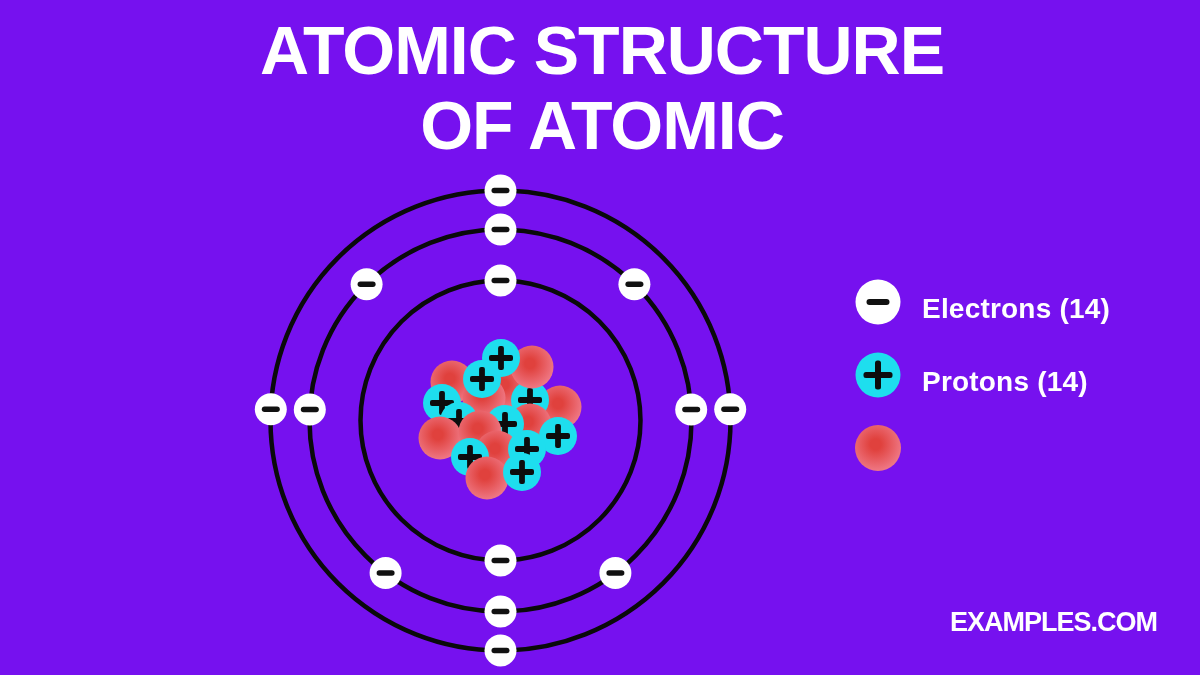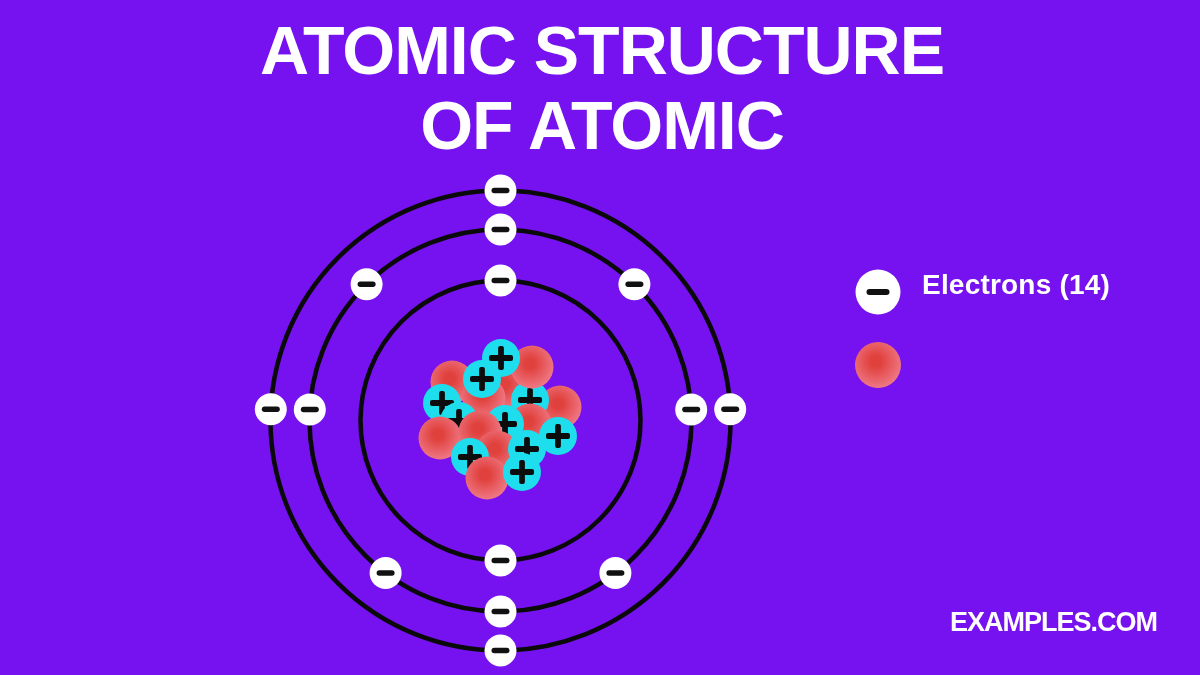--- a/index.html
+++ b/index.html
@@ -22,23 +22,24 @@
     color: var(--text-color, #ffffff);
   }
   .title .t-line { display: block; }
   #atom { position: absolute; top: 0; left: 0; }
   .legend {
     position: absolute;
     left: 855px; top: 269px;
   }
   .legend-row {
     display: flex;
-    align-items: flex-start;
+    align-items: flex-end;
     height: 46px;
     margin-bottom: 27px;
+    margin-top: 10px;
   }
   .licon { flex: 0 0 46px; display: block; }
   .llabel {
     margin-left: 21px;
     font-size: 28px;
     font-weight: 700;
     letter-spacing: 0.2px;
     color: var(--text-color, #ffffff);
     white-space: nowrap;
   }
@@ -219,20 +220,28 @@
   <div class="legend">
 
     <div class="legend-row">
       <svg class="licon" width="46" height="46" viewBox="0 0 46 46">
         <circle cx="23" cy="23" r="22.5" fill="#FFFFFF"></circle>
         <rect x="11.5" y="20" width="23" height="6" rx="3" fill="#111111"></rect>
       </svg>
       <span class="llabel">Electrons (14)</span>
     </div>
 
+    <div class="legend-row">
+      <svg class="licon" width="46" height="46" viewBox="0 0 46 46">
+        <circle cx="23" cy="23" r="22.5" fill="#1EDEEE"></circle>
+        <rect x="8.5" y="20" width="29" height="6" rx="2.5" fill="#0D0D0D"></rect>
+        <rect x="20" y="8.5" width="6" height="29" rx="2.5" fill="#0D0D0D"></rect>
+      </svg>
+      <span class="llabel">Protons (14)</span>
+    </div>
 
     <div class="legend-row">
       <svg class="licon" width="46" height="46" viewBox="0 0 46 46">
         <circle cx="23" cy="23" r="23" fill="url(#neutronGradient)"></circle>
       </svg>
     </div>
 
   </div>
 
   <div class="watermark">EXAMPLES.COM</div>

